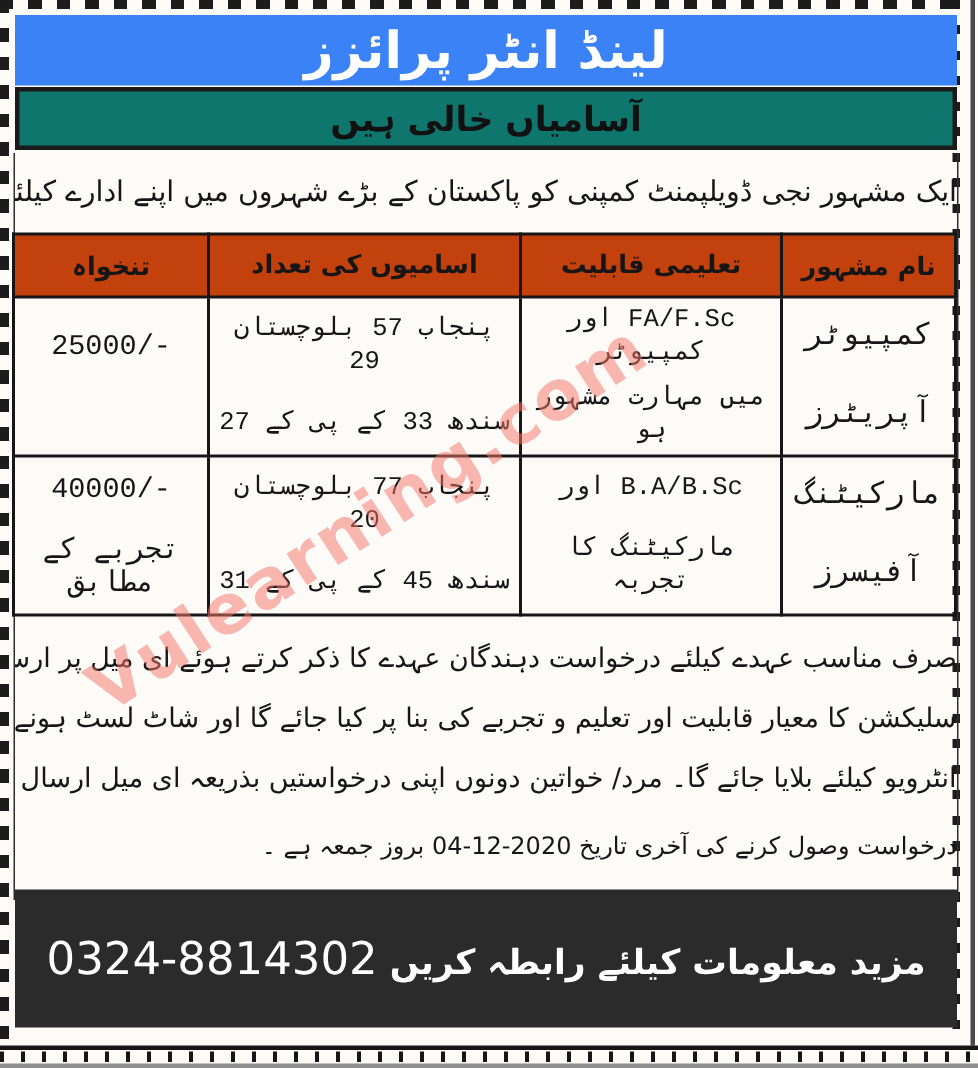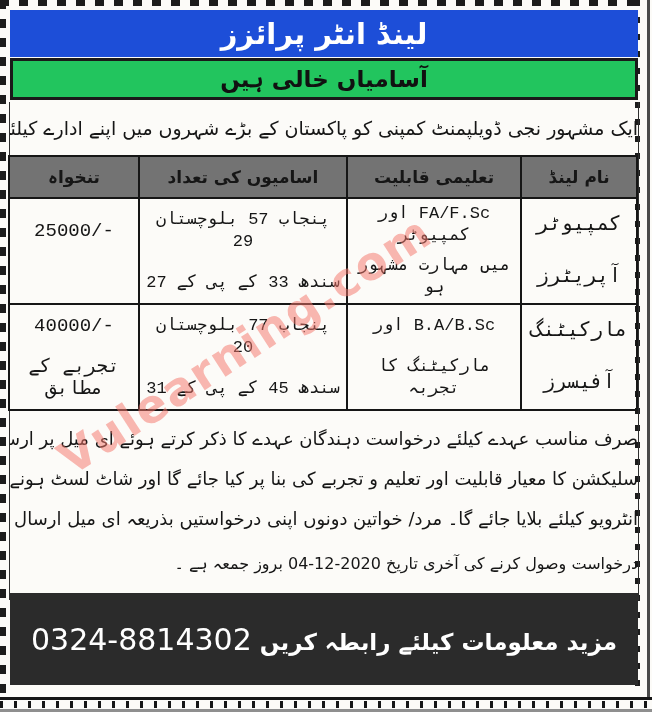--- a/index.html
+++ b/index.html
@@ -14,37 +14,37 @@
   .dash-left { position:absolute; left:0; top:0; width:6px; height:712px;
                background:repeating-linear-gradient(180deg,#1c1c1c 0 9px,transparent 9px 19px); }
   .dash-right{ position:absolute; left:635px; top:0; width:5px; height:696px;
                background:repeating-linear-gradient(180deg,#1c1c1c 0 6px,transparent 6px 17px); }
   .edge-line { position:absolute; left:647px; top:0; width:3px; height:712px; background:#4a4a4a; }
   .rule-left  { position:absolute; left:9px;  top:102px; width:1px; height:498px; background:#2e2e2e; }
   .rule-right { position:absolute; left:638px; top:102px; width:1px; height:498px; background:#2e2e2e; }
 
   .content { position:absolute; left:10px; top:10px; width:628px; }
 
-  .title-bar { height:47px; background:#1d4ed8; color:#ffffff;
+  .title-bar { height:47px; background:#3b82f6; color:#ffffff;
                display:flex; align-items:center; justify-content:center;
-               font-size:29px; font-weight:bold; letter-spacing:1px; }
-  .sub-bar { margin-top:1px; height:36px; background:#22c55e; border:3px solid #1a1a1a;
+               font-size:34px; font-weight:bold; letter-spacing:1px; }
+  .sub-bar { margin-top:1px; height:36px; background:#0f766e; border:3px solid #1a1a1a;
              display:flex; align-items:center; justify-content:center;
              font-size:23px; font-weight:bold; color:#111; }
 
   .line { white-space:nowrap; overflow:hidden; }
   .stretch { text-align:justify; text-align-last:justify; }
 
   .intro { margin-top:6px; font-size:19px; }
   .intro .l1 { line-height:45px; }
   .intro .l2 { line-height:45px; text-align:left; text-align-last:left; }
 
   table.jobs { margin-top:4px; width:628px; border-collapse:collapse; table-layout:fixed; }
   table.jobs th, table.jobs td { border:2px solid #161616; padding:0 2px; }
-  table.jobs th { height:40px; font-size:17px; font-weight:bold; background:#737373; }
+  table.jobs th { height:40px; font-size:17px; font-weight:bold; background:#c2410c; }
   table.jobs td { height:86px; vertical-align:middle; }
   .cell { display:flex; flex-direction:column; justify-content:space-around;
           align-items:center; height:104px; font-size:17px; text-align:center;font-family:Liberation Mono, monospace; }
   .cell div { line-height:22px; }
   .salary-cell { font-size:19px; }
   .pos-cell { font-size:20px; }
 
   .terms { margin-top:8px; font-size:18px; }
   .terms .line { line-height:40px; }
 
@@ -99,21 +99,21 @@
 
     <table class="jobs">
       <colgroup>
         <col style="width:116px">
           <col style="width:174px">
           <col style="width:208px">
           <col style="width:130px">
       </colgroup>
       <tbody>
           <tr>
-        <th>نام لینڈ</th>
+        <th>نام مشہور</th>
         <th>تعلیمی قابلیت</th>
         <th>اسامیوں کی تعداد</th>
         <th>تنخواہ</th>
       </tr>
       <tr>
         <td>
               <div class="cell pos-cell">
           <div>کمپیوٹر</div>
           <div>آپریٹرز</div>
         </div>

